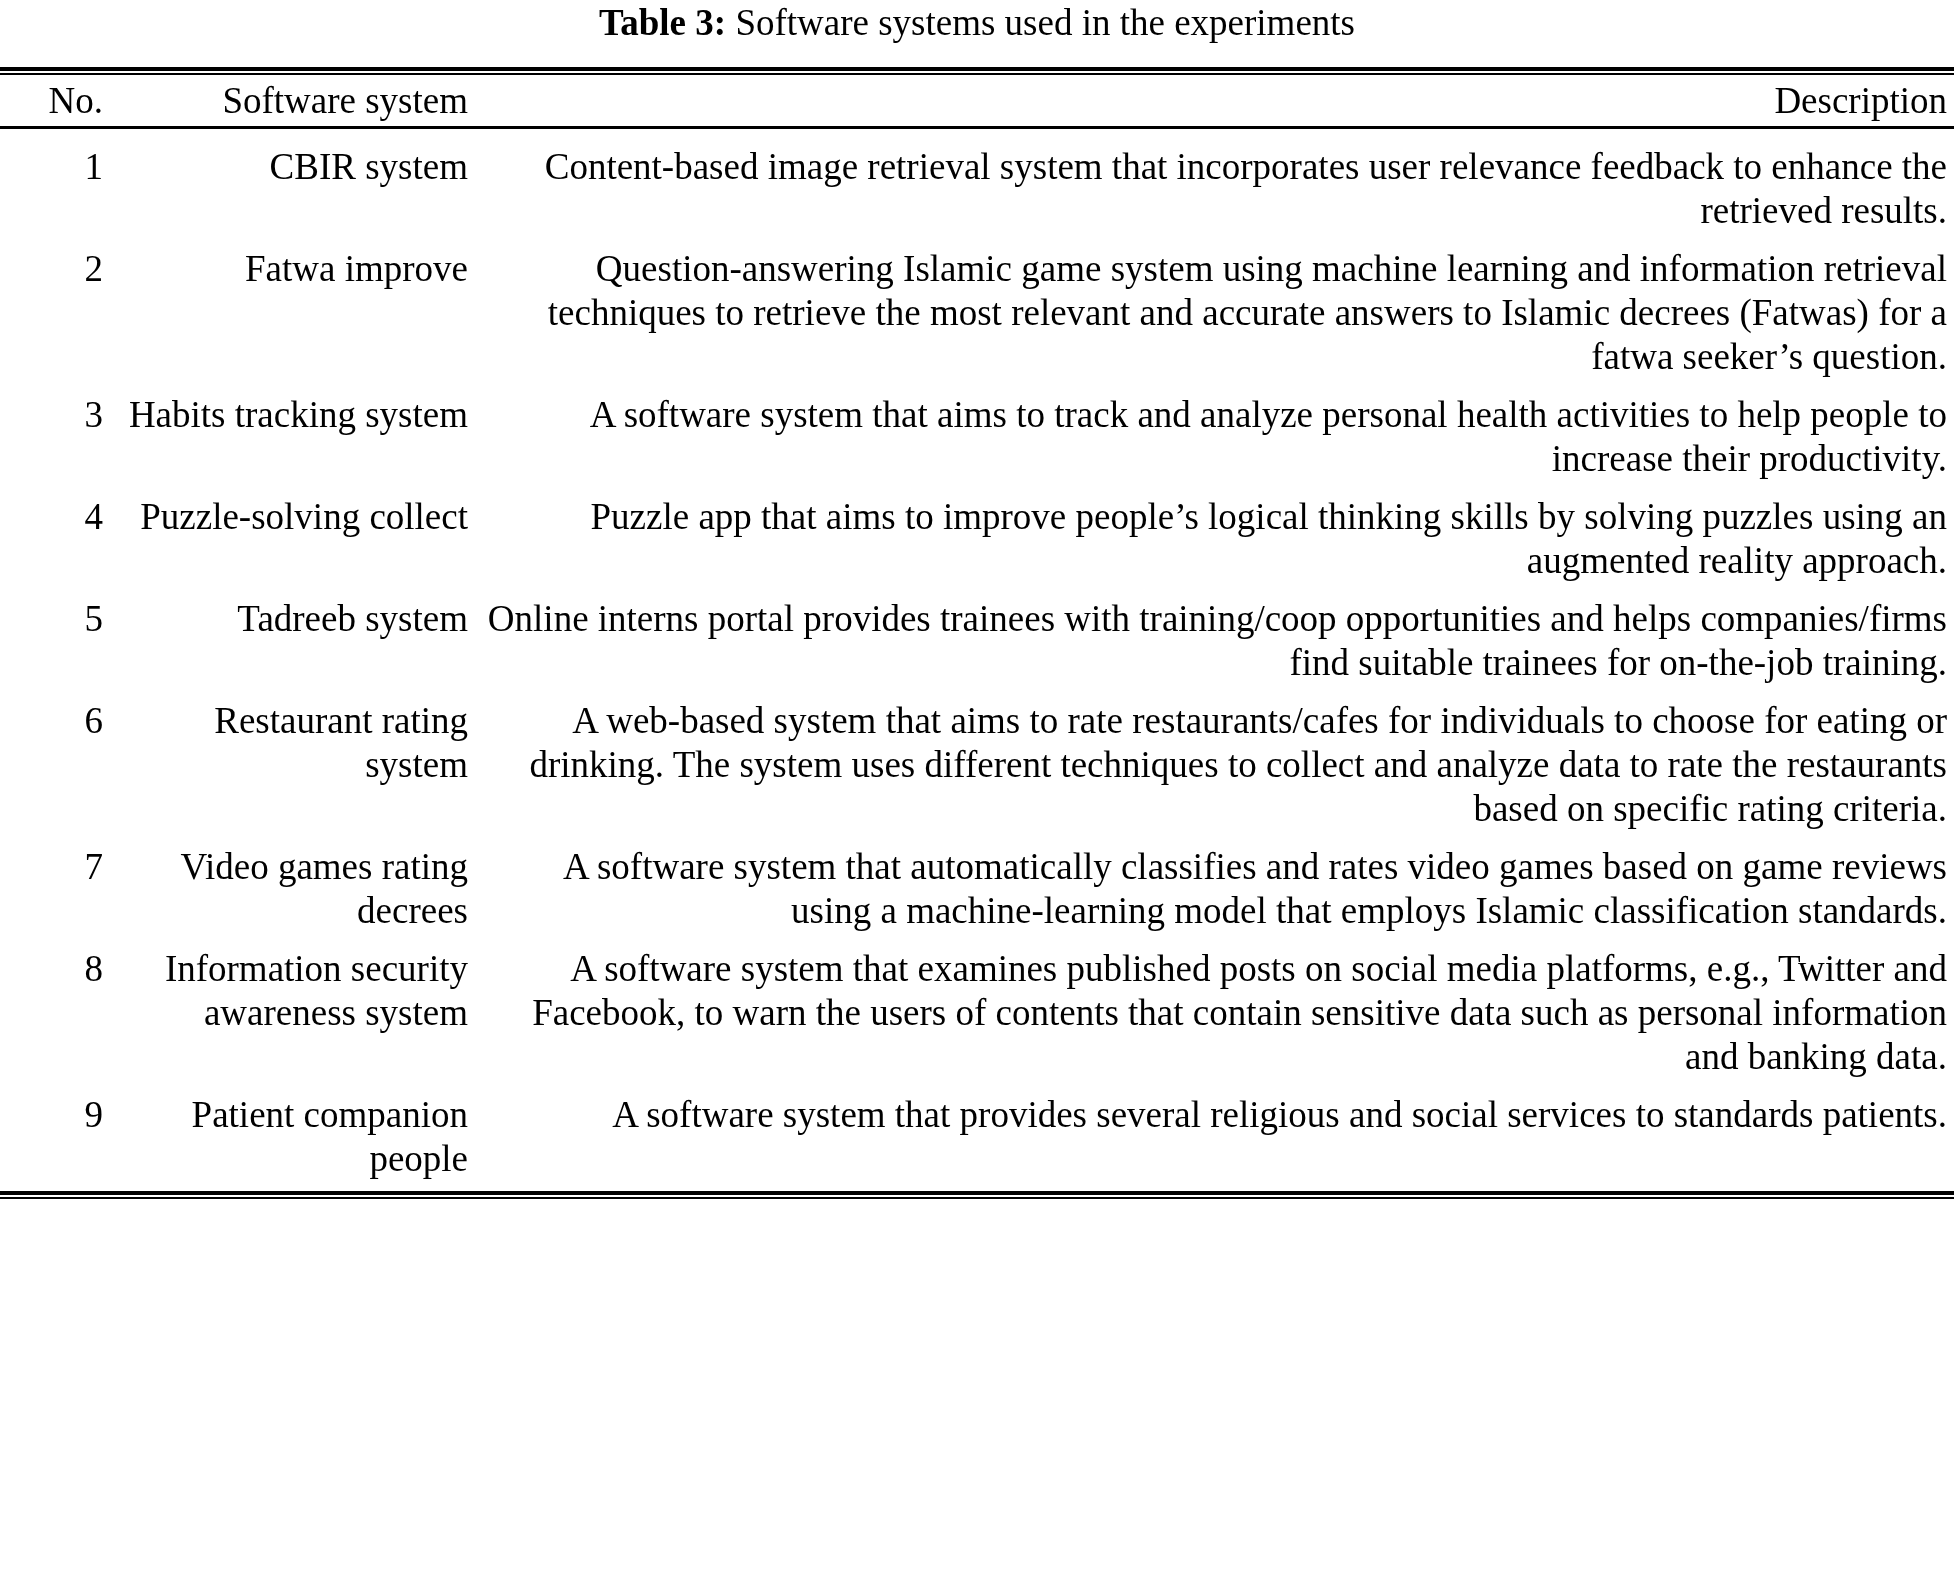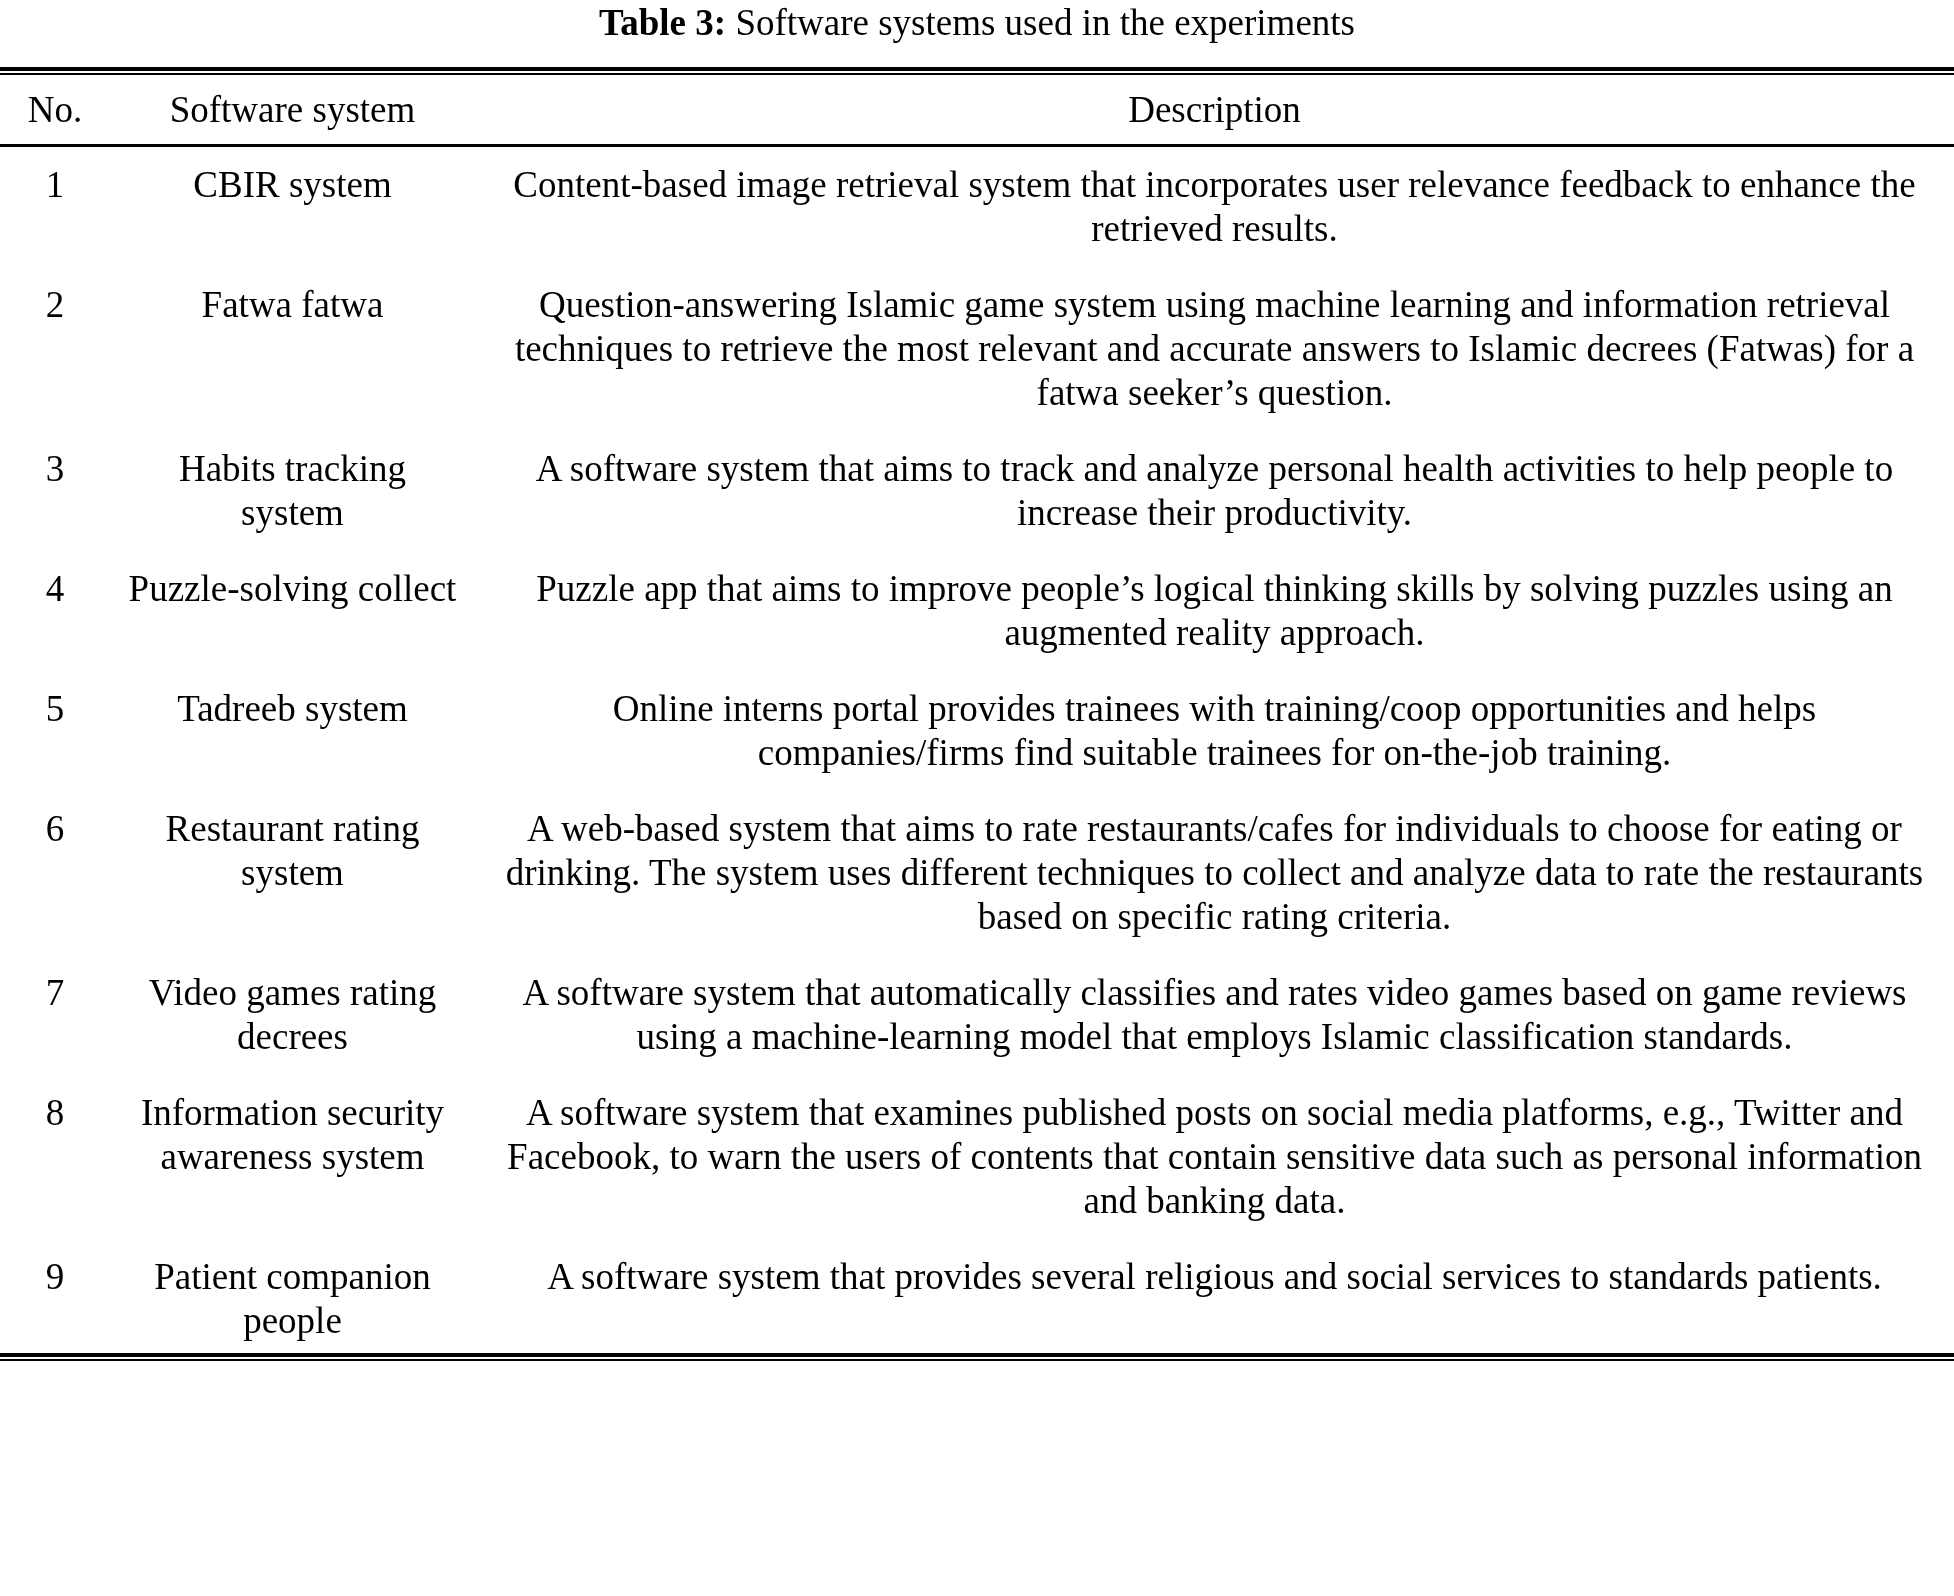--- a/index.html
+++ b/index.html
@@ -55,22 +55,22 @@
     border-collapse: collapse;
     table-layout: fixed;
     font-size: 37px;
   }
   table.tbl col.c-no    { width: 110px; }
   table.tbl col.c-sys   { width: 365px; }
   table.tbl col.c-desc  { width: 1479px; }
 
   table.tbl th, table.tbl td {
     vertical-align: top;
-    text-align: center;
-    padding: 16px;
+    text-align: right;
+    padding: 7px;
     font-weight: normal;
   }
   thead th {
     font-size: 37px;
     line-height: 1.0;
     padding-top: 16px;
     padding-bottom: 18px;
   }
   tbody td {
     font-size: 37px;
@@ -127,21 +127,21 @@
       <col class="c-desc">
     </colgroup>
     <tbody>
       <tr>
         <td class="no">1</td>
         <td class="sys">CBIR system</td>
         <td class="desc">Content-based image retrieval system that incorporates user relevance feedback to enhance the retrieved results.</td>
       </tr>
       <tr>
         <td class="no">2</td>
-        <td class="sys">Fatwa fatwa</td>
+        <td class="sys">Fatwa improve</td>
         <td class="desc">Question-answering Islamic game system using machine learning and information retrieval techniques to retrieve the most relevant and accurate answers to Islamic decrees (Fatwas) for a fatwa seeker’s question.</td>
       </tr>
       <tr>
         <td class="no">3</td>
         <td class="sys">Habits tracking system</td>
         <td class="desc">A software system that aims to track and analyze personal health activities to help people to increase their productivity.</td>
       </tr>
       <tr>
         <td class="no">4</td>
         <td class="sys">Puzzle-solving collect</td>

